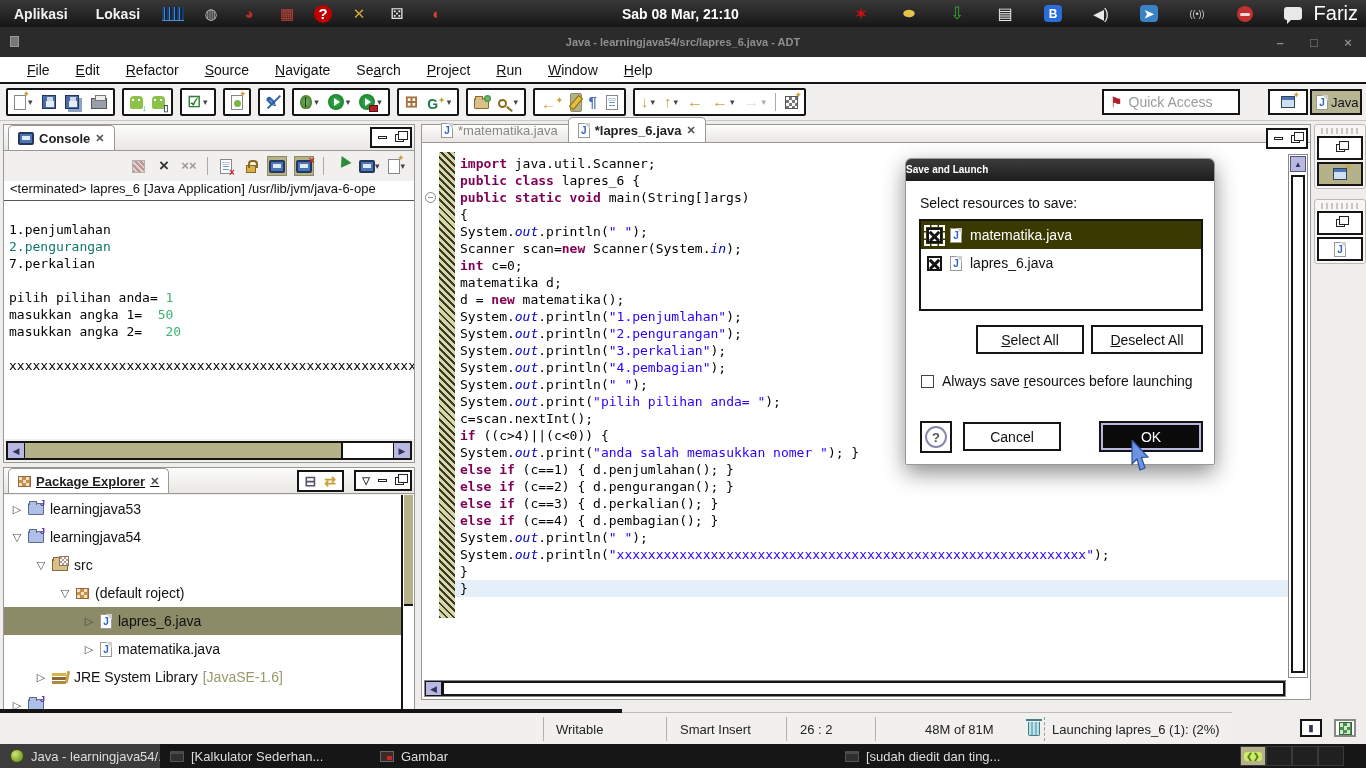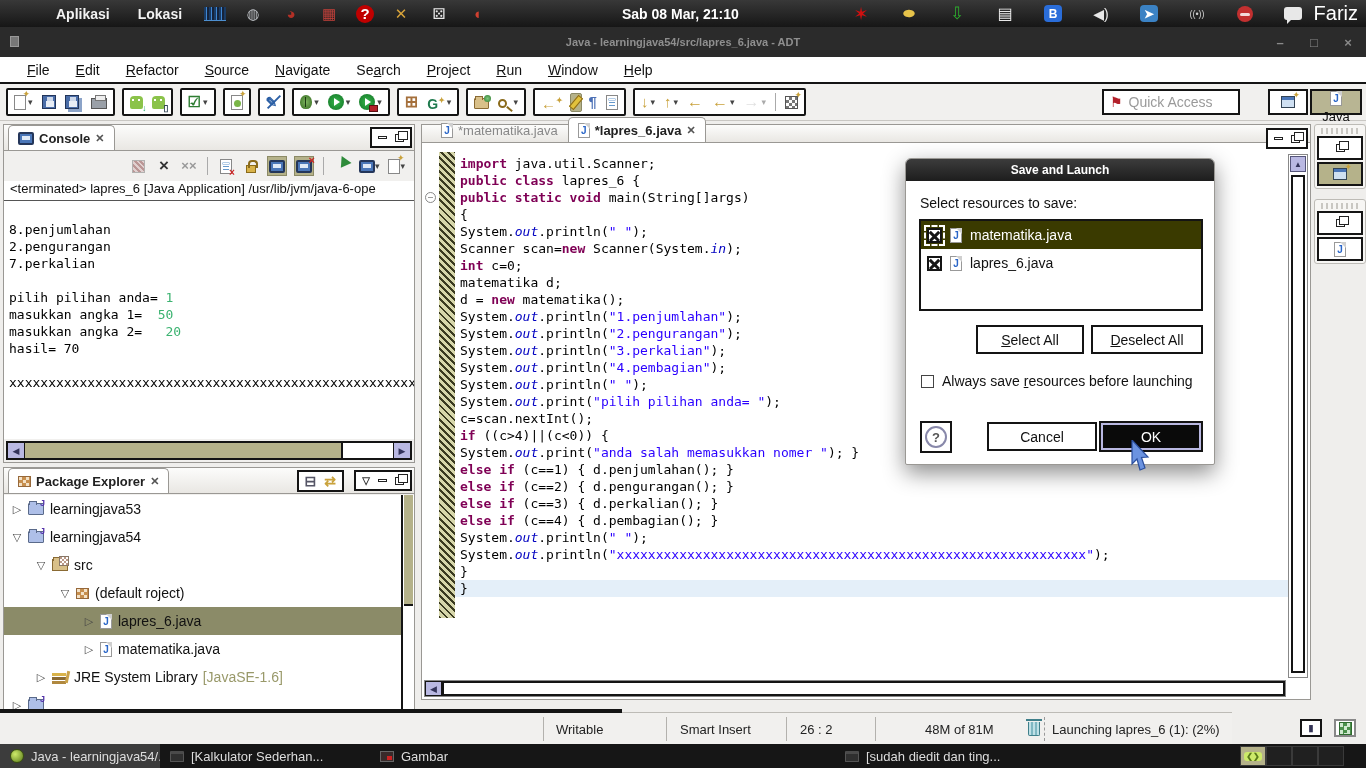--- a/index.html
+++ b/index.html
@@ -135,21 +135,21 @@
   .faststrip { position:absolute; left:1314px; top:124px; width:52px; height:576px; }
   .fstack { border:1px solid #bdbbb6; background:#f7f6f4; border-radius:3px; margin-bottom:10px; padding:2px; }
   .fhandle { height:6px; background:repeating-linear-gradient(90deg,#c9c7c2 0 2px,transparent 2px 5px); margin:1px 4px; }
   .fbtn { border:2px solid #141414; background:#fff; height:24px; display:flex; align-items:center; justify-content:center; margin-top:2px; }
   .fbtn.active { background:#b5b28a; }
 
   
   .dialog { position:absolute; left:905px; top:158px; width:310px; height:307px; background:#fff;
     border:1px solid #9a9894; border-radius:6px 6px 2px 2px; box-shadow:0 8px 22px rgba(0,0,0,.45); z-index:50; }
   .dlg-title { height:22px; background:linear-gradient(#3c3c3c,#1d1d1d); border-radius:5px 5px 0 0;
-    color:#fff; font-weight:bold; font-size:12px; text-align:center; line-height:22px; }
+    color:#fff; font-weight:bold; font-size:10px; line-height:22px; }
   .dlg-label { position:absolute; left:14px; top:36px; font-size:14px; color:#111; }
   .dlg-list { position:absolute; left:13px; top:60px; width:284px; height:92px; border:2px solid #141414; background:#fff; overflow:hidden; }
   .dlg-row { display:flex; align-items:center; height:28px; padding-left:6px; gap:8px; font-size:14px; color:#111; }
   .dlg-row.selected { background:#3a3a00; color:#fff; }
   .cb { width:15px; height:15px; border:2px solid #141414; background:#fff; position:relative; flex:none; }
   .cb.checked::before, .cb.checked::after { content:""; position:absolute; left:-1px; top:5px; width:13px; height:2.6px; background:#141414; }
   .cb.checked::before { transform:rotate(45deg); }
   .cb.checked::after { transform:rotate(-45deg); }
   .cb.focus { outline:2px dashed #fff; outline-offset:1px; }
   .dlg-btn { position:absolute; height:29px; border:2px solid #141414; background:#fff; font-size:14px; color:#111;
@@ -244,21 +244,21 @@
   .i-darkwin { width:14px; height:11px; background:#2f2f2f; border:1px solid #555; border-top:3px solid #4a4a4a; border-radius:1px; flex:none; }
   .i-imgred { width:14px; height:11px; background:#3a2a2a; border:1px solid #666; position:relative; flex:none; }
   .i-imgred::after { content:""; position:absolute; right:1px; bottom:1px; width:5px; height:4px; background:#c22; }
 </style>
 </head>
 <body>
 
 <div class="screen">
 
   <div class="top-panel">
-    <div id="panelMenus" style="display:flex;padding-left:42px;">
+    <div id="panelMenus" style="display:flex;">
         <span class="panel-menu">Aplikasi</span>
         <span class="panel-menu">Lokasi</span>
       </div>
     <div class="launchers" id="launchers">
         <span class="litem">
           <span class="i-sysmon"></span>
         </span>
         <span class="litem" style="color: rgb(185, 188, 192);">◍</span>
         <span class="litem" style="color: rgb(179, 48, 38);">◕</span>
         <span class="litem" style="color: rgb(196, 64, 58);">▦</span>
@@ -422,21 +422,21 @@
         </span>
       </span>
     </div>
   <div class="quick-access" style="top:89px;">
     <span class="qa-flag">⚑</span>
     <span class="qa-text">Quick Access</span>
   </div>
   <div class="persp-box" style="top:89px;">
     <span class="i-persp"></span>
   </div>
-  <div class="persp-java" style="top:89px;flex-direction:column;">
+  <div class="persp-java" style="top:89px;">
     <span class="i-jfile"></span>
     <span>Java</span>
   </div>
 
   <div class="view" style="left:3px; top:124px; width:412px; height:339px;">
     <div class="tabrow">
       <div class="vtab" style="margin-left:4px;">
         <span class="i-mon"></span>
         <span class="ttl">Console</span>
         <span class="tclose">✕</span>
@@ -478,41 +478,40 @@
           <span class="dd">▾</span>
         </span>
         <span class="cbtn">
           <span class="i-newdoc"></span>
           <span class="dd">▾</span>
         </span>
       </div>
     <div class="console-status">&lt;terminated&gt; lapres_6 [Java Application] /usr/lib/jvm/java-6-ope</div>
     <div class="console-text" id="consoleText">
         <div class="cline">&nbsp;</div>
-        <div class="cline"><span style="color: rgb(0, 0, 0);">8.penjumlahan</span></div>
-        <div class="cline"><span style="color: #000000;">2.pengurangan</span></div>
+        <div class="cline"><span style="color: rgb(0, 0, 0);">1.penjumlahan</span></div>
+        <div class="cline"><span style="color: #0f766e;">2.pengurangan</span></div>
         <div class="cline"><span style="color: rgb(0, 0, 0);">7.perkalian</span></div>
         <div class="cline">&nbsp;</div>
         <div class="cline"><span style="color: rgb(0, 0, 0);">pilih pilihan anda= </span><span style="color: rgb(60, 179, 113);">1</span></div>
         <div class="cline"><span style="color: rgb(0, 0, 0);">masukkan angka 1=  </span><span style="color: rgb(60, 179, 113);">50</span></div>
         <div class="cline"><span style="color: rgb(0, 0, 0);">masukkan angka 2=   </span><span style="color: rgb(60, 179, 113);">20</span></div>
-        <div class="cline"><span style="color: rgb(0, 0, 0);">hasil= 70</span></div>
         <div class="cline">&nbsp;</div>
         <div class="cline"><span style="color: rgb(0, 0, 0);">xxxxxxxxxxxxxxxxxxxxxxxxxxxxxxxxxxxxxxxxxxxxxxxxxxxxxxxxxxxx</span></div>
       </div>
     <div class="hscroll">
       <span class="harrow">◀</span>
       <span class="hthumb" style="width:318px;"></span>
       <span class="harrow right" style="margin-left:auto;">▶</span>
     </div>
   </div>
 
   <div class="view" style="left:3px; top:467px; width:412px; height:243px;">
     <div class="tabrow">
-      <div class="vtab" style="margin-left:4px;">
+      <div class="vtab" style="margin-left:4px;text-decoration:underline;">
         <span class="i-pkg"></span>
         <span class="ttl">Package Explorer</span>
         <span class="tclose">✕</span>
       </div>
       <div class="ptoolbox" style="position:absolute; right:70px; top:2px;">
         <span class="tglyph" style="color:#556;">⊟</span>
         <span class="tglyph" style="color:#c9a23c;">⇄</span>
       </div>
       <div class="minmax">
         <span class="tglyph" style="font-size:10px;color:#333;">▽</span>
@@ -666,21 +665,21 @@
       </div>
     <button class="dlg-btn" id="btnSelectAll" style="left:70px; top:166px; width:108px;"><u>S</u>elect All</button>
     <button class="dlg-btn" id="btnDeselectAll" style="left:185px; top:166px; width:112px;"><u>D</u>eselect All</button>
     <div class="dlg-check-row">
       <span class="cb-small"></span>
       <span id="alwaysSaveLabel">Always save <u>r</u>esources before launching</span>
     </div>
     <div class="help-btn">
       <span class="help-circle">?</span>
     </div>
-    <button class="dlg-btn" style="left:81px; top:263px; width:110px;">Cancel</button>
+    <button class="dlg-btn" style="left:57px; top:263px; width:98px;">Cancel</button>
     <button class="dlg-btn ok-btn" style="left:193px; top:262px; width:104px; height:31px;">OK</button>
   </div>
 
   <div class="cursor">
     <svg width="24" height="32" viewBox="0 0 24 32">
       <path d="M6 0 L6 24 L11 19 L14 30 L19 28 L15.5 17.5 L22 17 Z" fill="#6b93e0" stroke="#2b4f9e" stroke-width="1.2"></path>
     </svg>
   </div>
 
   <div class="statusbar">

